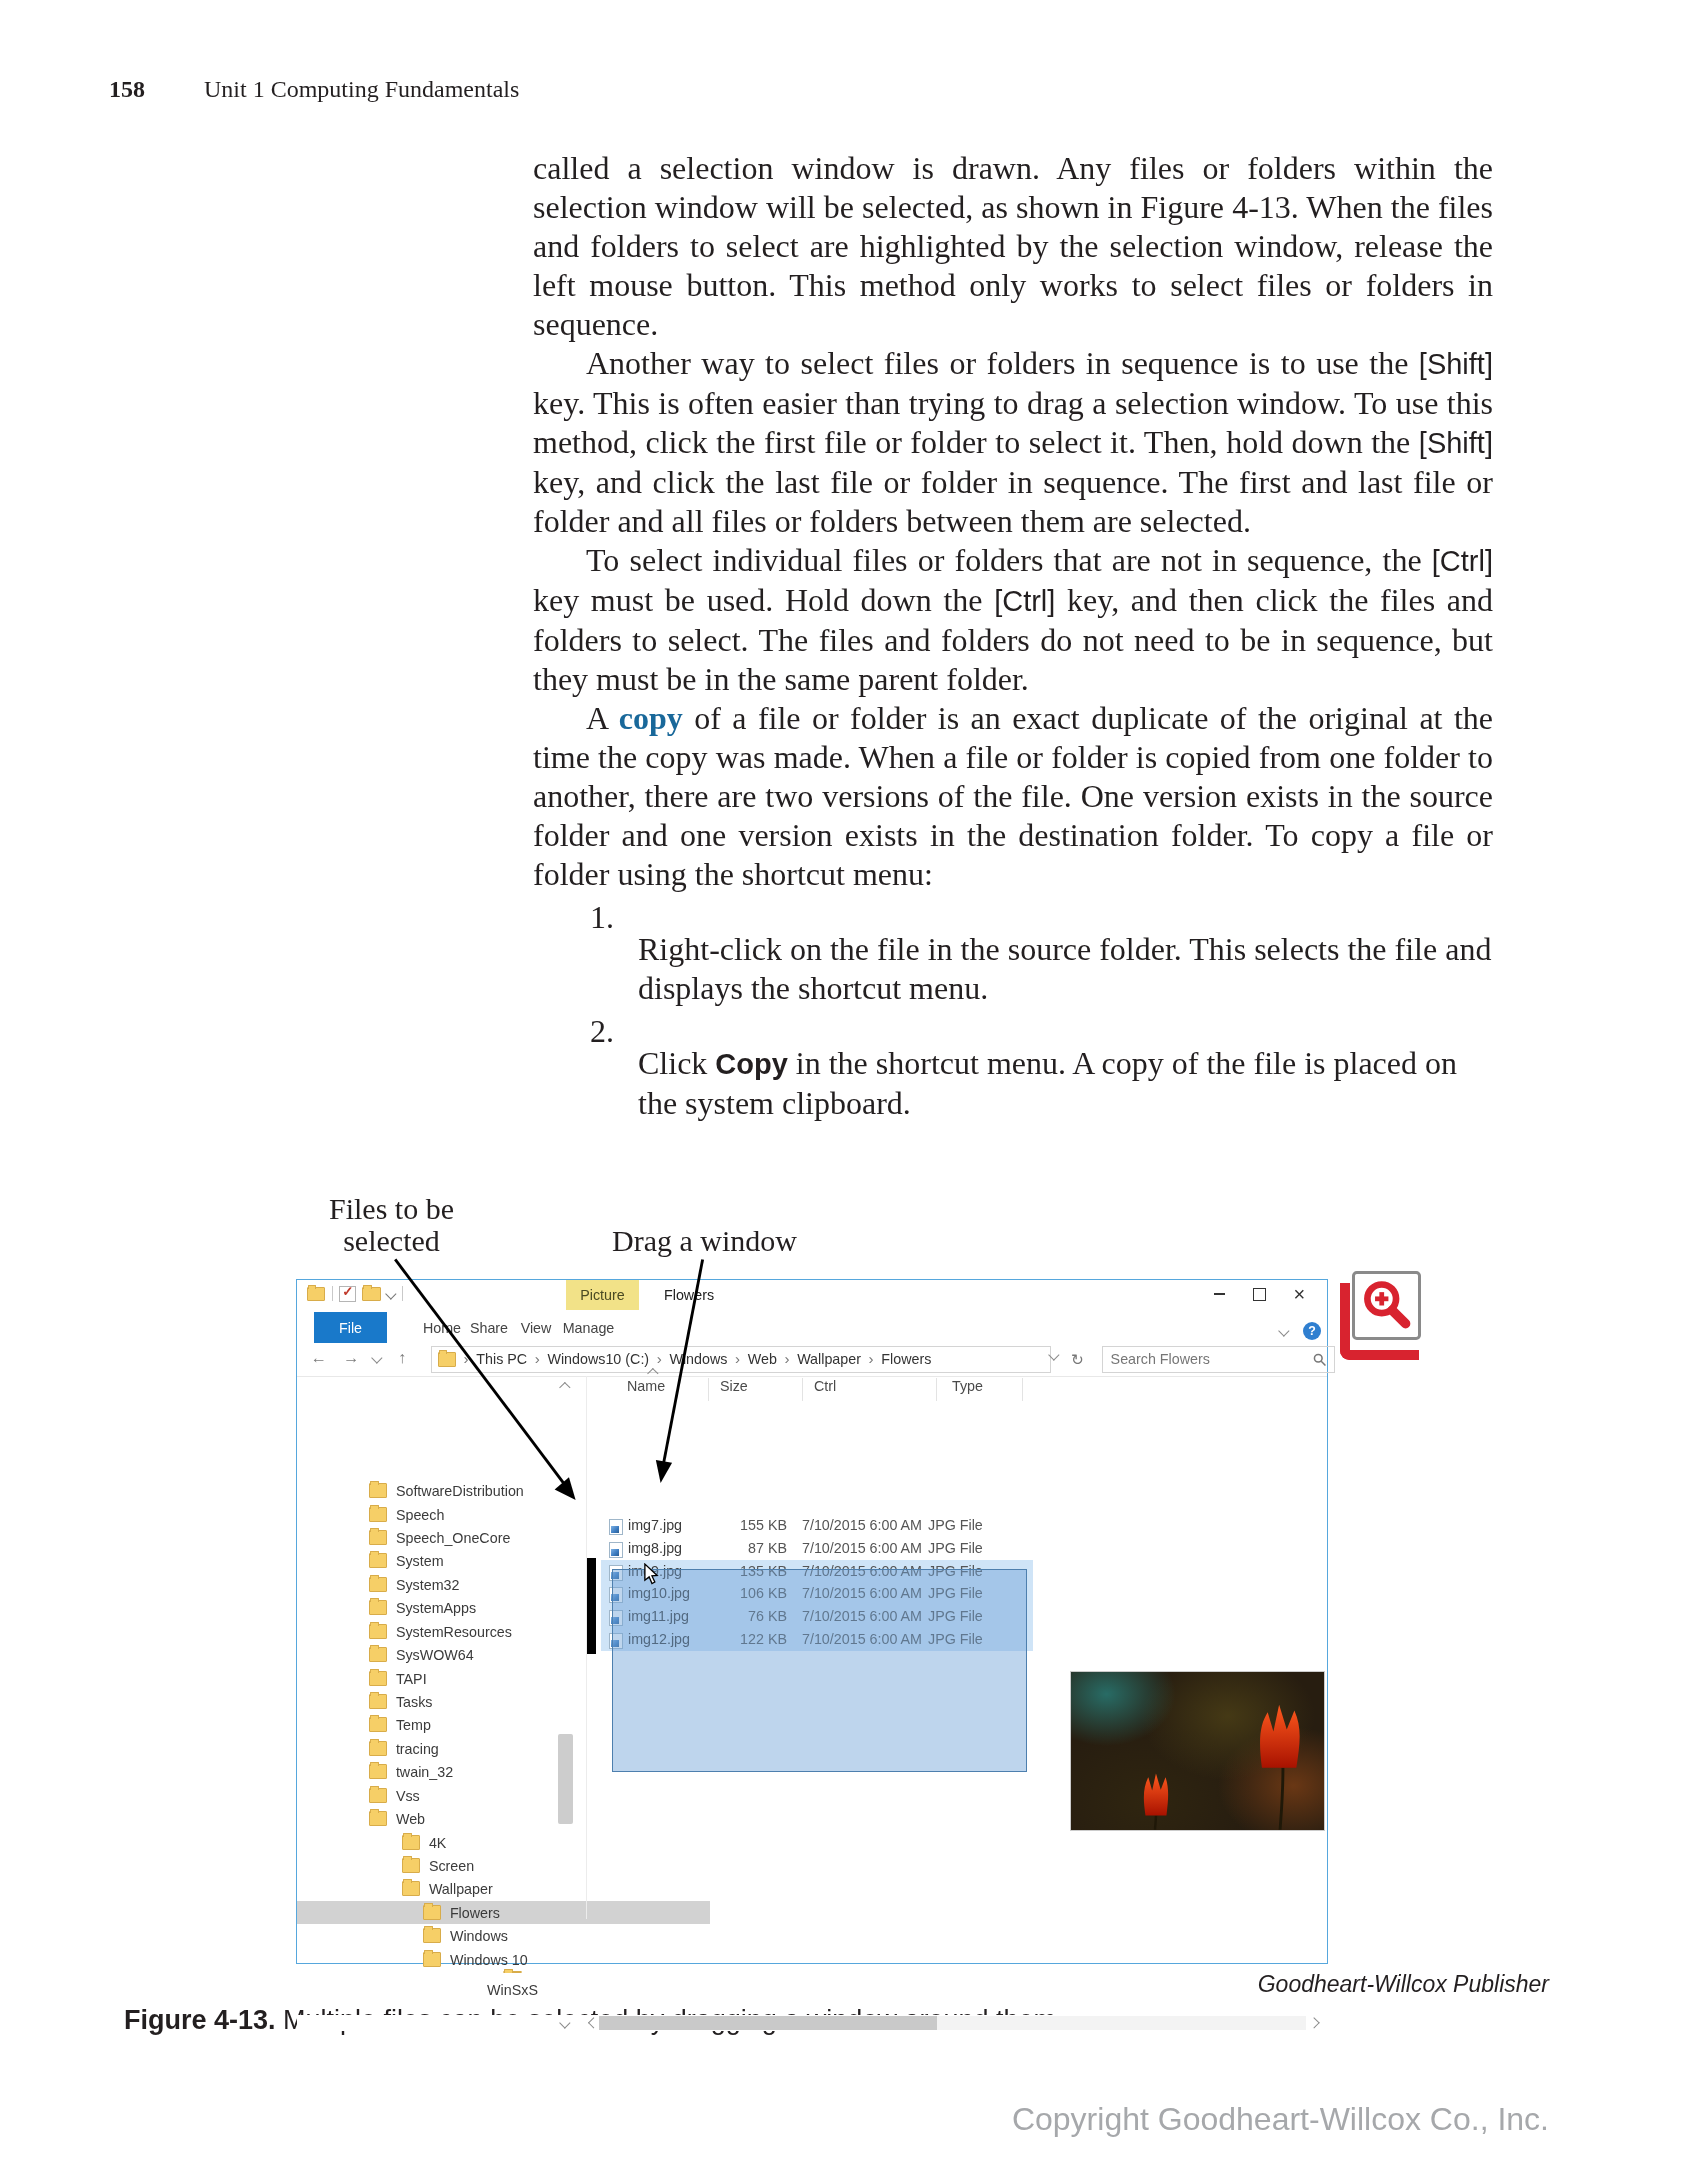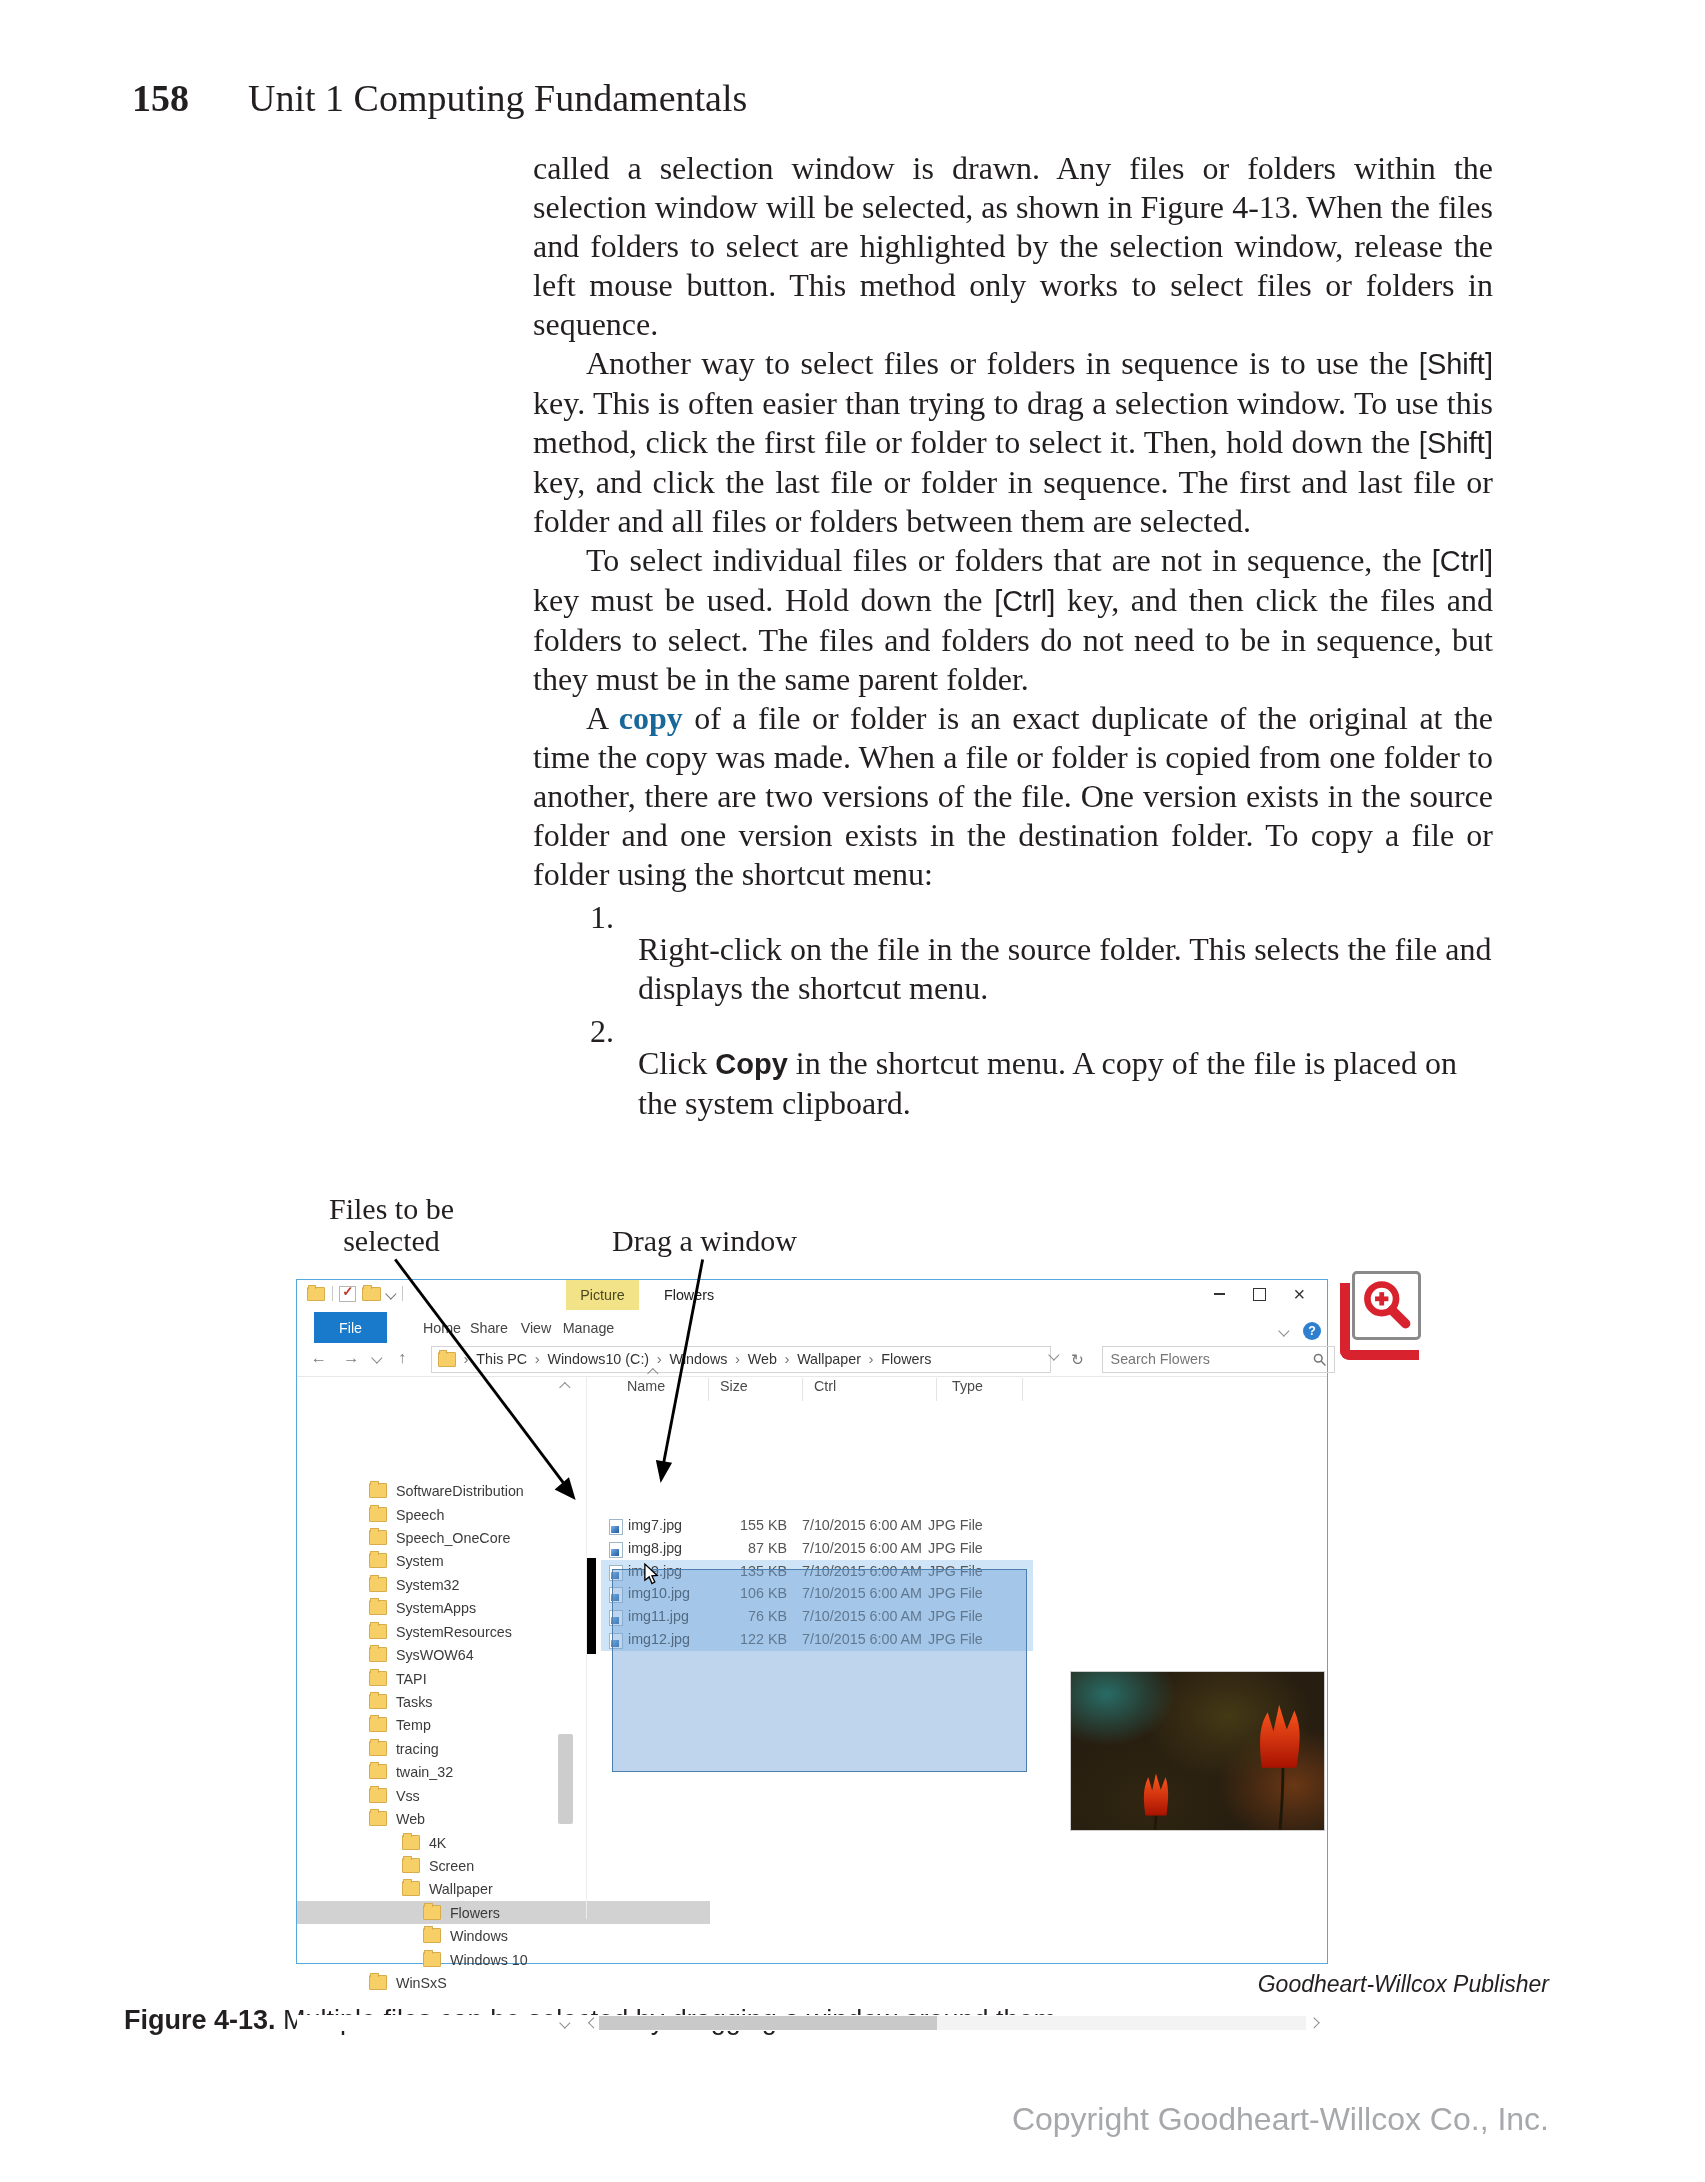--- a/index.html
+++ b/index.html
@@ -1,19 +1,19 @@
 <!DOCTYPE html>
 <html><head>
 <meta charset="utf-8">
 <style>
   html,body{margin:0;padding:0;background:#ffffff;}
   body{width:1705px;height:2182px;position:relative;font-family:"Liberation Serif",serif;color:#231f20;overflow:hidden;}
 
   
-  .runhead{position:absolute;top:76px;left:132px;font-size:38px;}
+  .runhead{position:absolute;top:76px;left:109px;font-size:24px;}
   .runhead .pageno{font-weight:bold;margin-right:59px;}
 
   
   .textcol{position:absolute;left:533px;top:149px;width:960px;font-size:32px;line-height:39px;text-align:justify;}
   .textcol p{margin:0;}
   .textcol p.ind{text-indent:53px;}
   .key{font-family:"Liberation Sans",sans-serif;font-size:29px;}
   .term{color:#19689a;font-weight:bold;}
   .bsans{font-family:"Liberation Sans",sans-serif;font-weight:bold;font-size:29px;}
   h2.sechead{font-family:"Liberation Sans",sans-serif;font-weight:bold;font-size:40px;line-height:42px;color:#d8232f;margin:25px 0 11.5px 0;letter-spacing:0.5px;text-align:left;}
@@ -304,21 +304,21 @@
           <span class="lbl">Flowers</span>
         </div>
         <div class="siderow" style="top: 548px; padding-left: 126px;">
           <span class="folder"></span>
           <span class="lbl">Windows</span>
         </div>
         <div class="siderow" style="top: 572px; padding-left: 126px;">
           <span class="folder"></span>
           <span class="lbl">Windows 10</span>
         </div>
-        <div class="siderow" style="top: 595px; padding-left: 72px;">
+        <div class="siderow" style="top: 595px; padding-left: 72px; flex-direction: column;">
           <span class="folder"></span>
           <span class="lbl">WinSxS</span>
         </div>
       </div>
     <div class="sidebar-sep"></div>
     <span class="chev up" style="position:absolute;left:264px;top:7.6px;"></span>
     <div class="sb-scroll" style="top:358px;height:90px;"></div>
 
     <div>
       <span class="colhead" style="left:330px;">Name</span>

